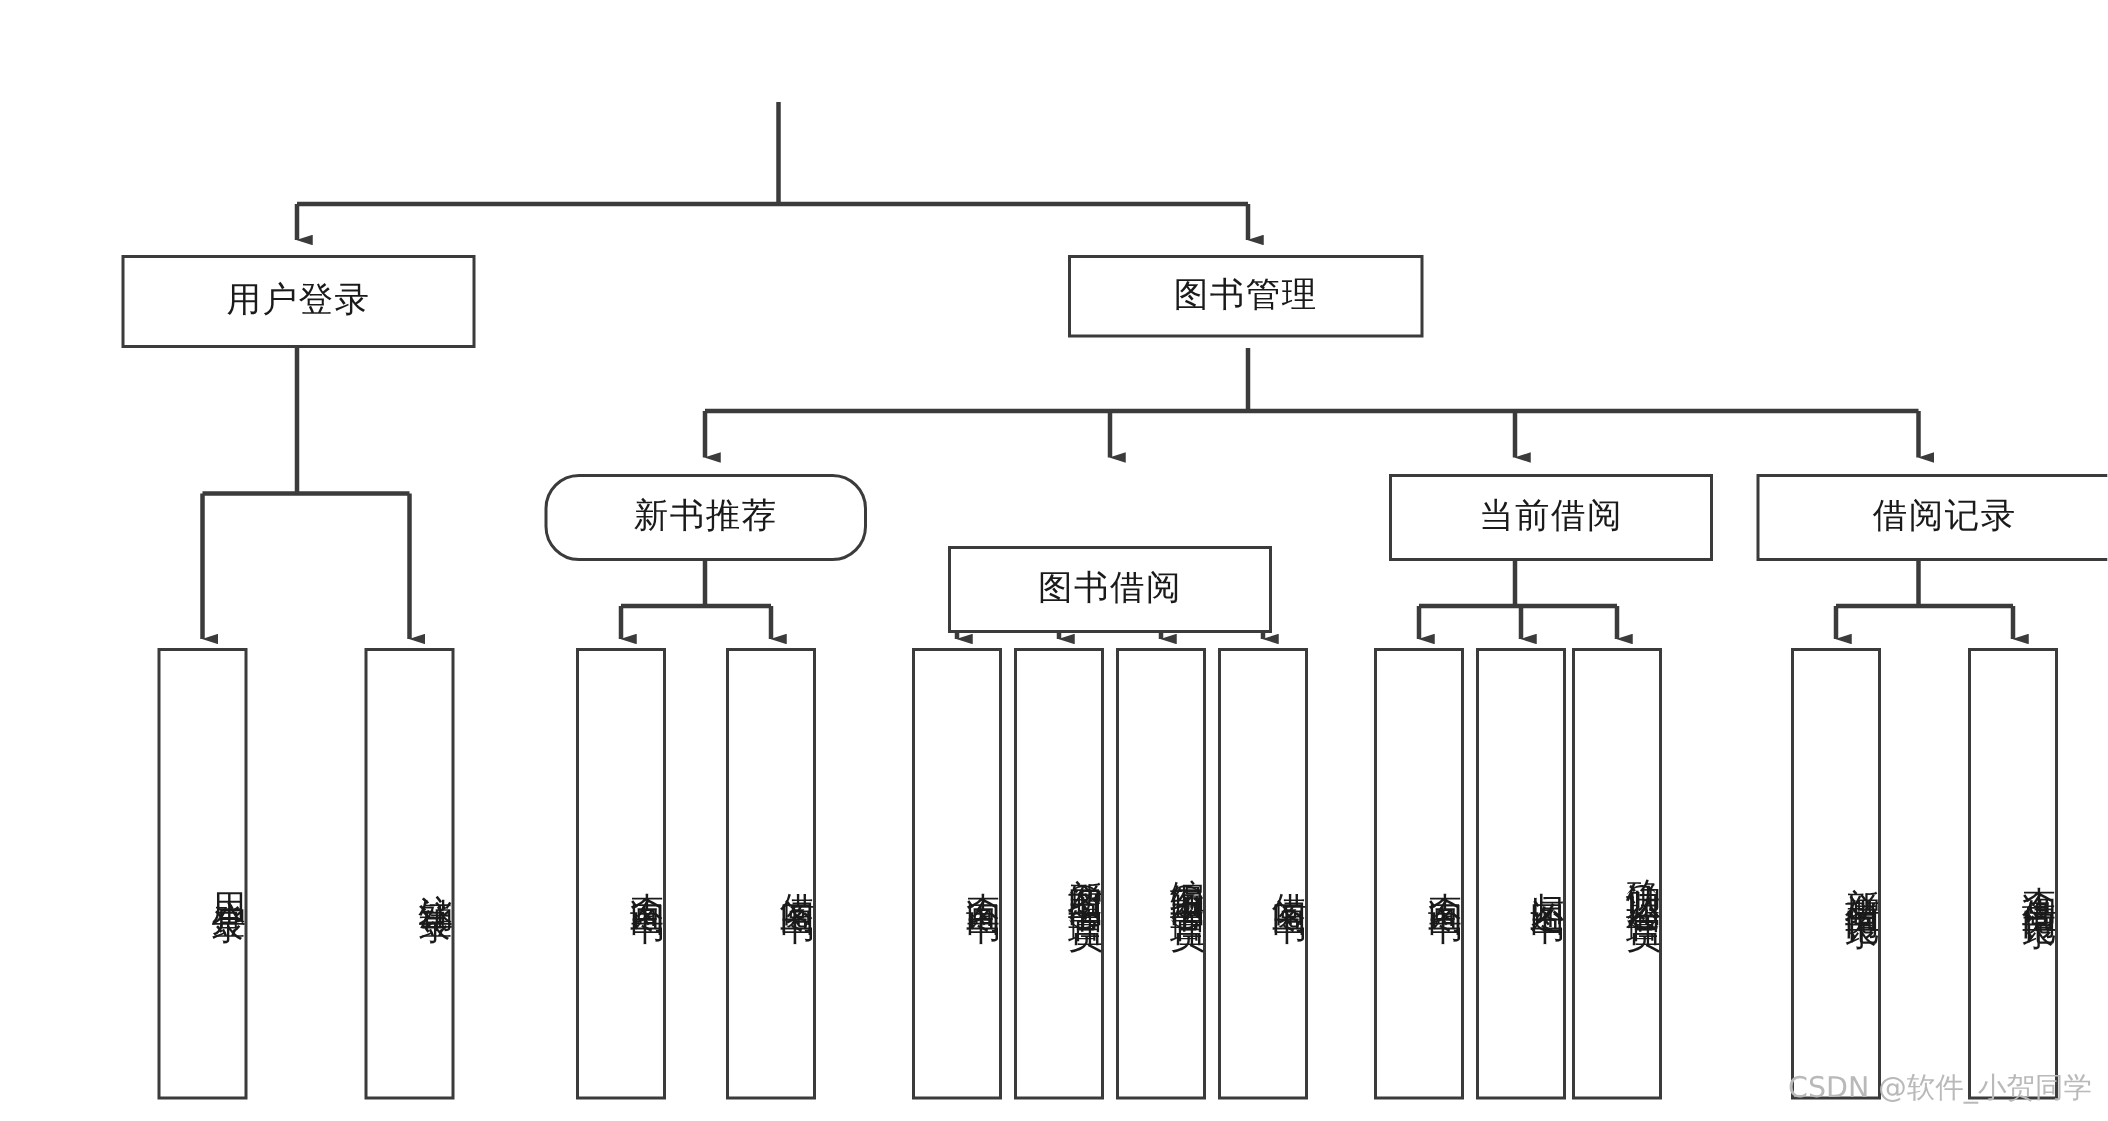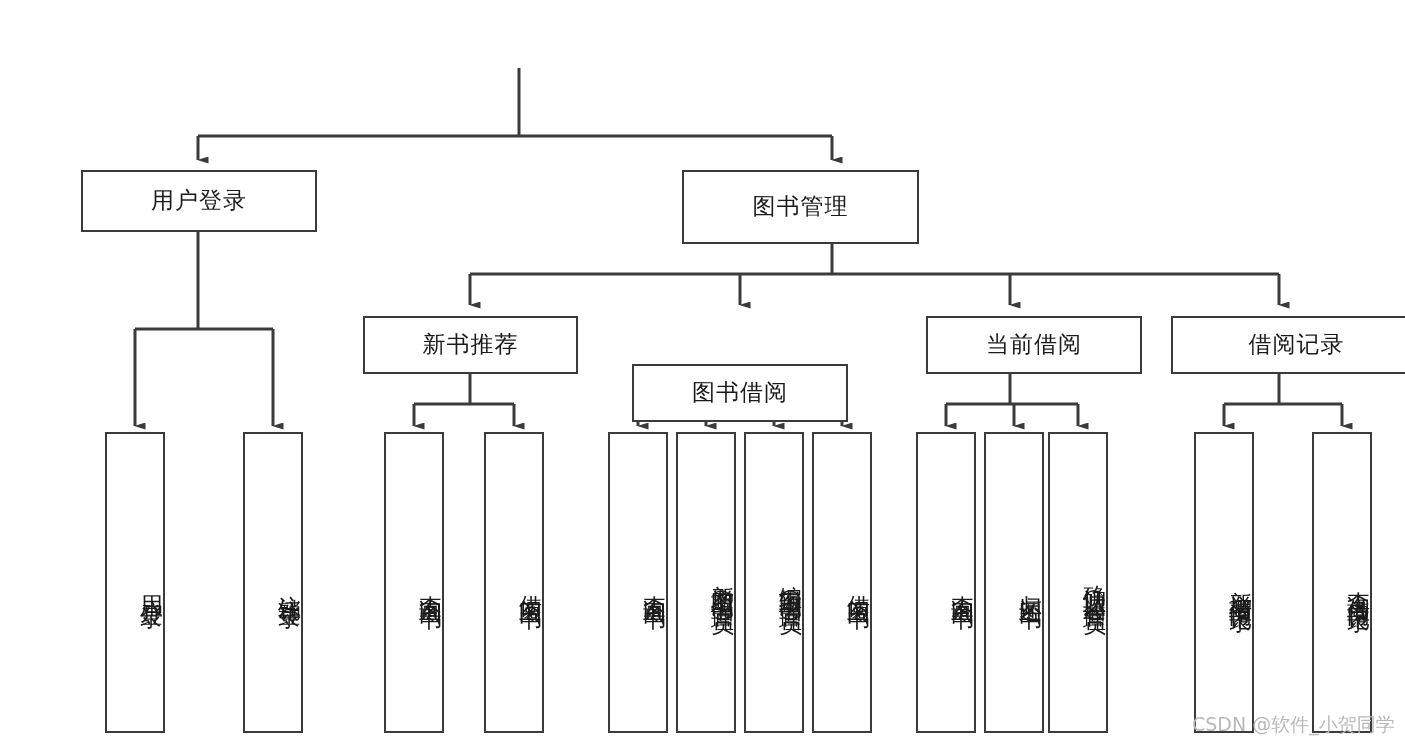--- a/index.html
+++ b/index.html
@@ -114,25 +114,25 @@
       <path d="M1224,404 L1342,404"></path>
       <path d="M1224,404 L1224,426" marker-end="url(#arrowhead)"></path>
       <path d="M1342,404 L1342,426" marker-end="url(#arrowhead)"></path>
     </g>
   </svg>
 
 
   <div class="node node-h" style="left:81px;top:170px;width:236px;height:62px;">
     <span>用户登录</span>
   </div>
-  <div class="node node-h" style="left:682px;top:170px;width:237px;height:74px;text-align:right;">
+  <div class="node node-h" style="left:712px;top:170px;width:237px;height:55px;text-align:right;">
     <span>图书管理</span>
   </div>
 
-  <div class="node node-h" style="left:363px;top:316px;width:215px;height:58px;">
+  <div class="node node-h" style="left:363px;top:316px;width:215px;height:58px;border-radius:23px;">
     <span>新书推荐</span>
   </div>
   <div class="node node-h" style="left:632px;top:316px;width:216px;height:58px;margin-top:48px;">
     <span>图书借阅</span>
   </div>
   <div class="node node-h" style="left:902px;top:316px;width:216px;height:58px;margin-left:24px;">
     <span>当前借阅</span>
   </div>
   <div class="node node-h" style="left:1171px;top:316px;width:251px;height:58px;">
     <span>借阅记录</span>

